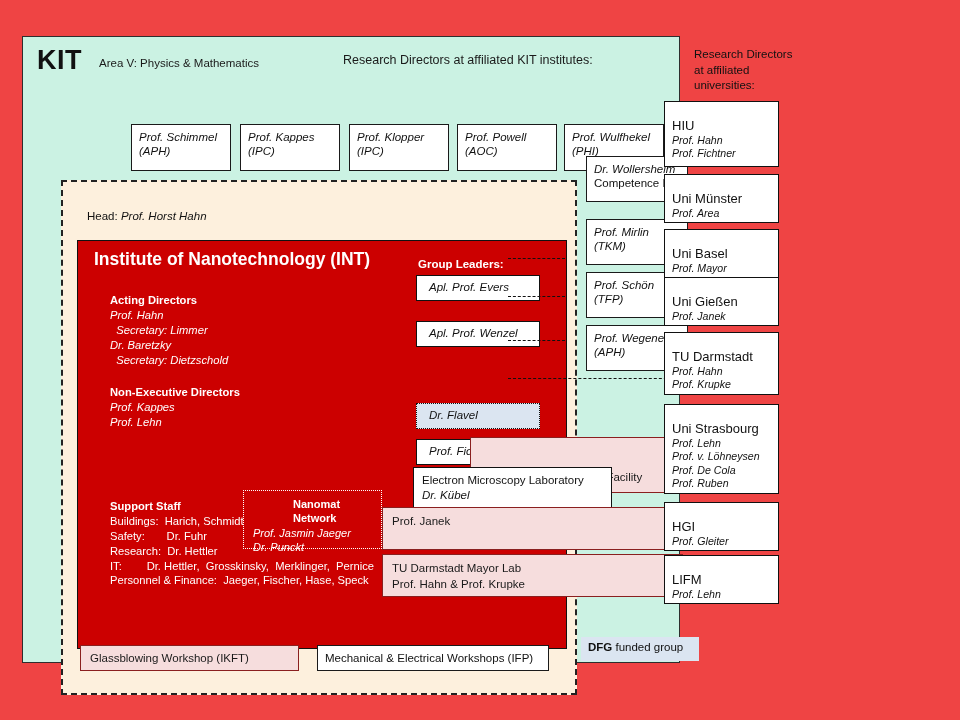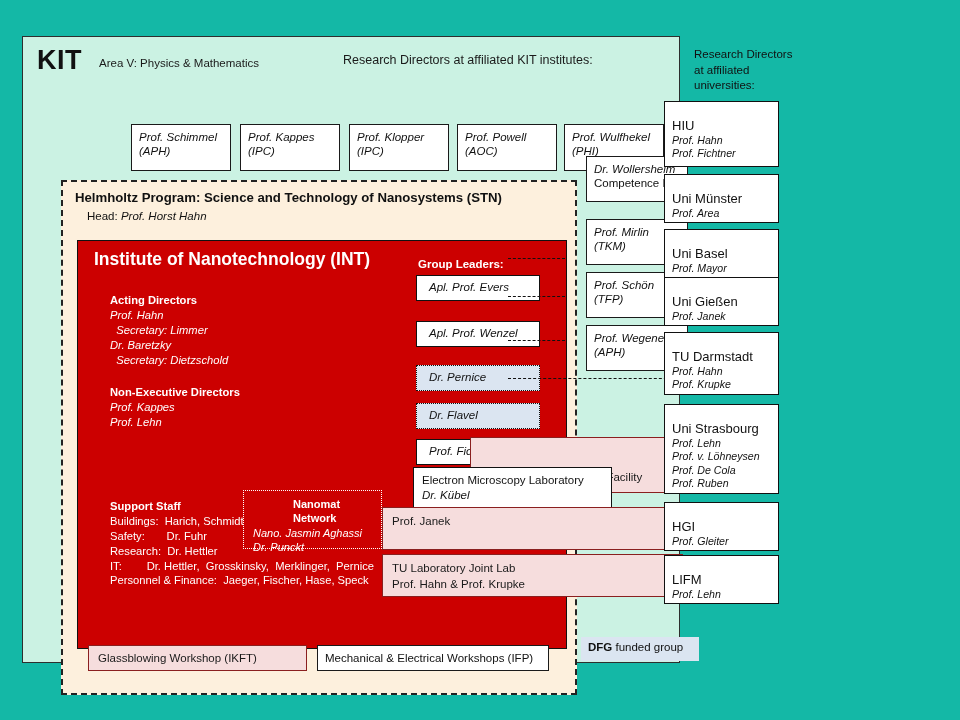--- a/index.html
+++ b/index.html
@@ -6,21 +6,21 @@
   html, body {
     margin: 0; padding: 0;
     width: 960px; height: 720px;
     background: #ffffff;
     font-family: "Liberation Sans", sans-serif;
     overflow: hidden;
   }
   #root {
     position: relative;
     width: 960px; height: 720px;
-    background: #14b8a6;
+    background: #ef4444;
   }
 
   
   .kit-frame {
     position: absolute;
     left: 22px; top: 36px;
     width: 658px; height: 627px;
     background: #cbf2e3;
     border: 1.5px solid #2e2e2e;
   }
@@ -219,21 +219,20 @@
     <div class="wbox sidebox" style="top:235px;height:46px;">
       <div class="ital">Prof. Schön</div>
       <div class="ital">(TFP)</div>
     </div>
     <div class="wbox sidebox" style="top:288px;height:46px;">
       <div class="ital">Prof. Wegener</div>
       <div class="ital">(APH)</div>
     </div>
 
     <div class="helmholtz">
-      <div class="helm-title">Helmholtz Program:  Science and Technology of Nanosystems (STN)</div>
       <div class="helm-head-line">
         <span>Head:</span>
         <span class="ital">Prof. Horst Hahn</span>
       </div>
 
       <div class="int">
         <div class="int-title">Institute of Nanotechnology  (INT)</div>
         <div class="gl-title">Group Leaders:</div>
 
         <div class="int-text" style="left:32px; top:52px;">
@@ -254,32 +253,31 @@
           <span class="hd">Support Staff</span>
           <span class="row">Buildings:  Harich, Schmidt</span>
           <span class="row">Safety:       Dr. Fuhr</span>
           <span class="row">Research:  Dr. Hettler</span>
           <span class="row">IT:        Dr. Hettler,  Grosskinsky,  Merklinger,  Pernice</span>
           <span class="row">Personnel &amp; Finance:  Jaeger, Fischer, Hase, Speck</span>
         </div>
 
         <div class="nanomat">
           <span class="hd">Nanomat Network</span>
-          <span class="it">Nano. Jasmin Aghassi</span>
+          <span class="it">Prof. Jasmin Jaeger</span>
           <span class="it">Dr. Punckt</span>
         </div>
 
         <div class="glbox" style="top:34px;">Apl. Prof. Evers</div>
         <div class="glbox" style="top:80px;">Apl. Prof. Wenzel</div>
-        <div class="glbox dfg" style="top:124px;">Dr. Pernice</div>
         <div class="glbox dfg" style="top:162px;">Dr. Flavel</div>
         <div class="glbox" style="top:198px;">Prof. Fichtner</div>
       </div>
 
-      <div class="pinkbox" style="left:25px; top:463px; width:219px; height:26px; padding-top:5px;">
+      <div class="pinkbox" style="left:17px; top:463px; width:219px; height:26px; padding-top:5px;">
         <span class="ln">Glassblowing Workshop (IKFT)</span>
       </div>
       <div class="wbox" style="left:254px; top:463px; width:232px; height:26px; padding-top:5px;">
         <span>Mechanical &amp; Electrical Workshops (IFP)</span>
       </div>
     </div>
 
     <div class="pinkbox" style="left:447px; top:400px; width:213px; height:56px;">
       <span class="ln" style="margin-top:26px; padding-left:12px;">Karlsruhe Nano Micro Facility</span>
     </div>
@@ -287,21 +285,21 @@
     <div class="emlab">
       <span>Electron Microscopy Laboratory</span>
       <span class="it">Dr. Kübel</span>
     </div>
 
     <div class="pinkbox" style="left:359px; top:470px; width:301px; height:43px;">
       <span class="ln">Prof. Janek</span>
     </div>
 
     <div class="pinkbox" style="left:359px; top:517px; width:301px; height:43px;">
-      <span class="ln">TU Laboratory Joint Lab</span>
+      <span class="ln">TU Darmstadt Mayor Lab</span>
       <span class="ln">Prof. Hahn &amp;  Prof. Krupke</span>
     </div>
 
     <div class="legend">
       <b>DFG</b><span> funded group</span>
     </div>
   </div>
 
   <div class="dline" style="left:508px; top:258px; width:57px;"></div>
   <div class="dline" style="left:508px; top:296px; width:57px;"></div>

